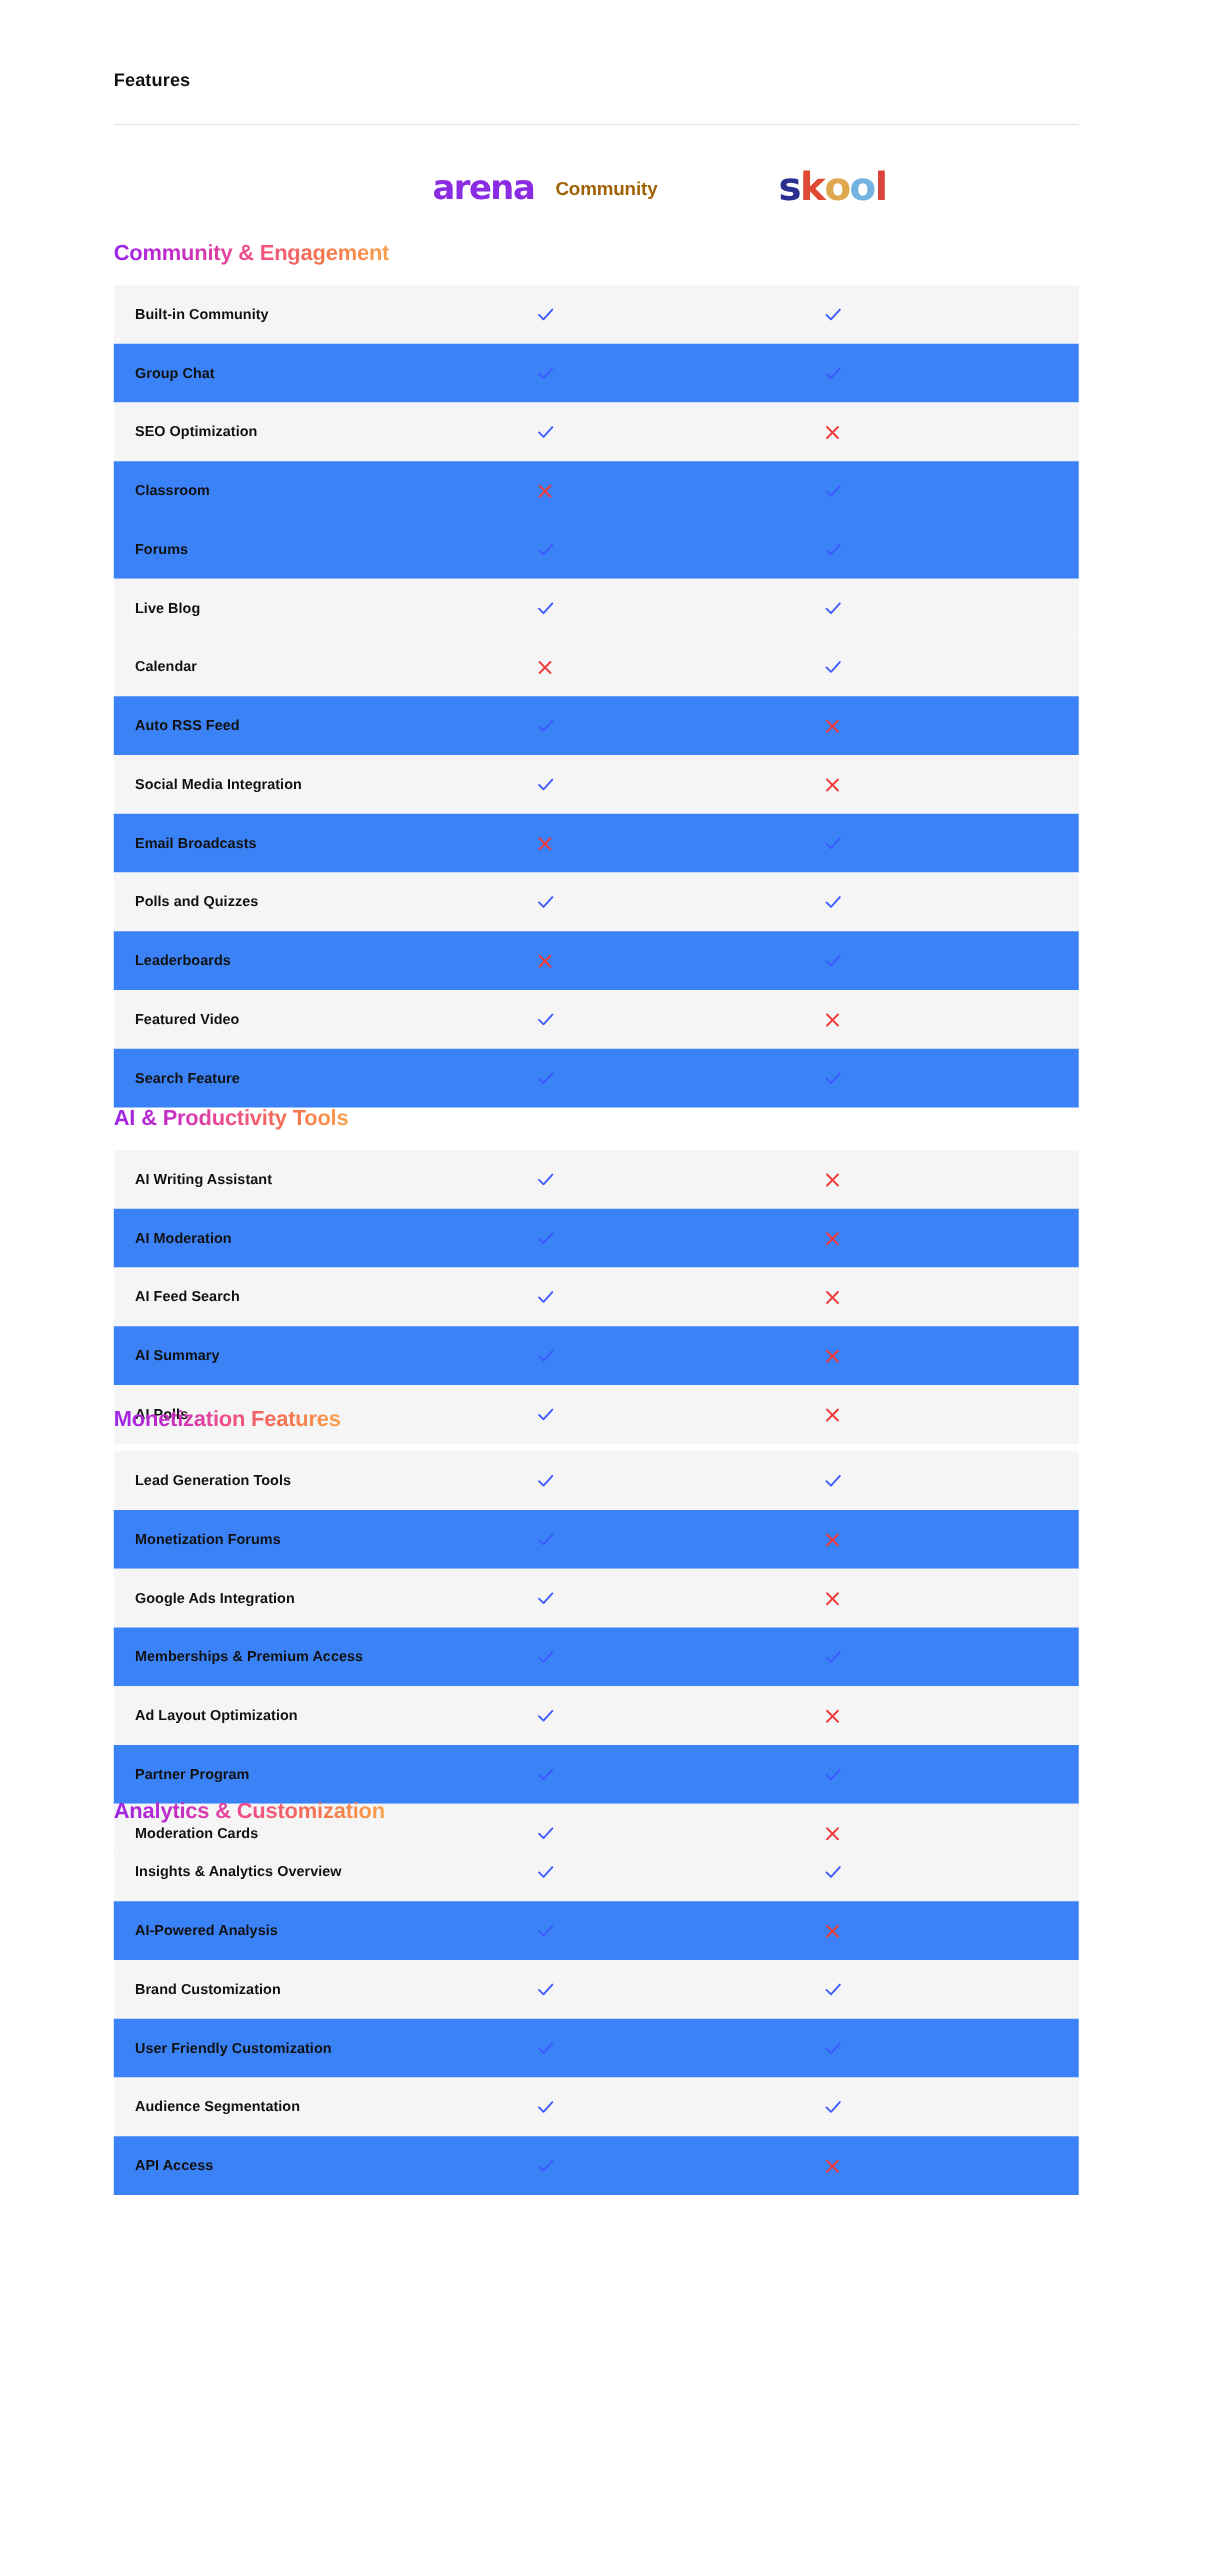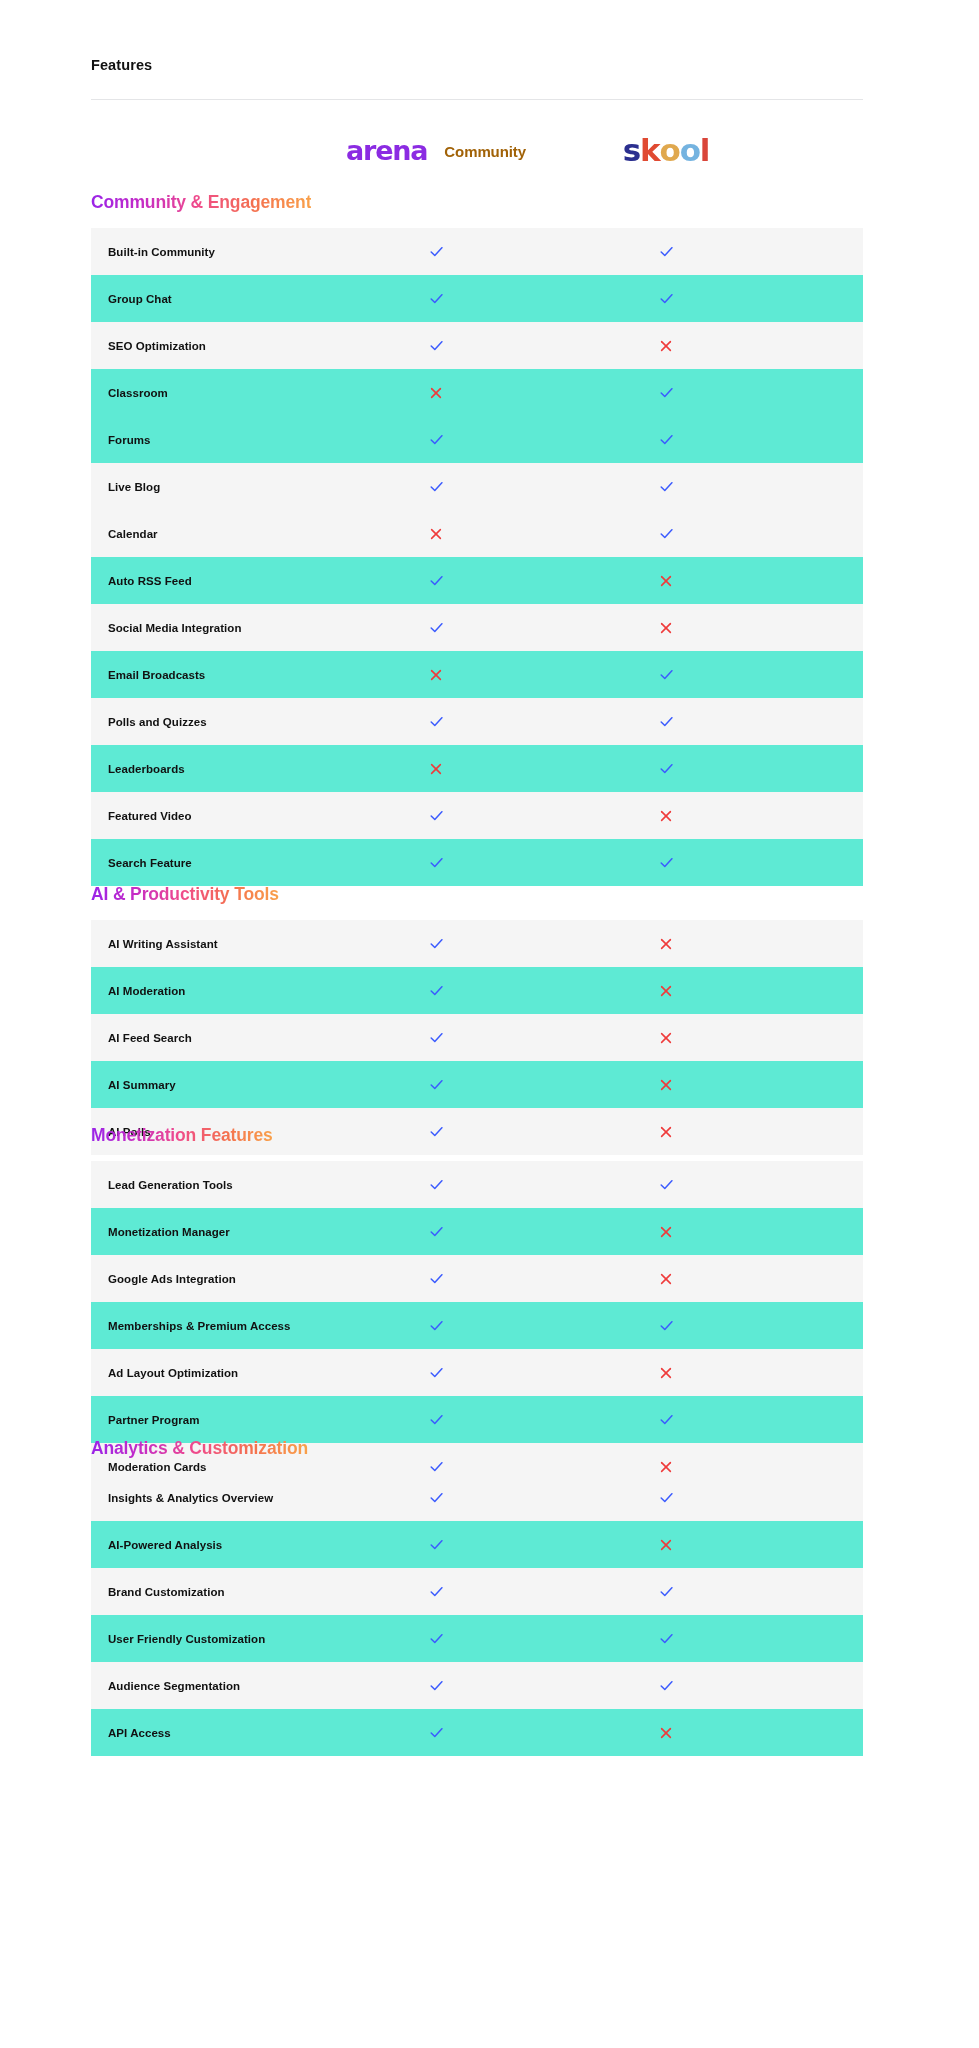--- a/index.html
+++ b/index.html
@@ -118,21 +118,21 @@
     color: transparent;
     display: inline-block;
     margin: 0 0 15px 0;
   }
   .rows { width: 772px; }
   .row {
     position: relative;
     height: 47px;
     display: flex;
     align-items: center;
-    background: #5eead4;
+    background: #3b82f6;
   }
   .row.alt { background: #f5f5f5; }
   .row-label {
     position: absolute;
     left: 17px;
     font-size: 11.5px;
     font-weight: 700;
     letter-spacing: .05px;
     color: #111111;
     white-space: nowrap;
@@ -541,21 +541,21 @@
           </div>
           <div class="cell skool">
             <span class="mark">
               <svg width="17" height="17" viewBox="0 0 24 24" fill="none" stroke="#3b5bfe" stroke-width="2.1" stroke-linecap="round" stroke-linejoin="round">
                 <polyline points="4.5,12.6 9.6,17.6 19.6,6.6"></polyline>
               </svg>
             </span>
           </div>
         </div>
         <div class="row">
-          <div class="row-label">Monetization Manager</div>
+          <div class="row-label">Monetization Forums</div>
           <div class="cell arena">
             <span class="mark">
               <svg width="17" height="17" viewBox="0 0 24 24" fill="none" stroke="#3b5bfe" stroke-width="2.1" stroke-linecap="round" stroke-linejoin="round">
                 <polyline points="4.5,12.6 9.6,17.6 19.6,6.6"></polyline>
               </svg>
             </span>
           </div>
           <div class="cell skool">
             <span class="mark">
               <svg width="14" height="14" viewBox="0 0 24 24" fill="none" stroke="#ef3b3b" stroke-width="2.6" stroke-linecap="round" stroke-linejoin="round">

